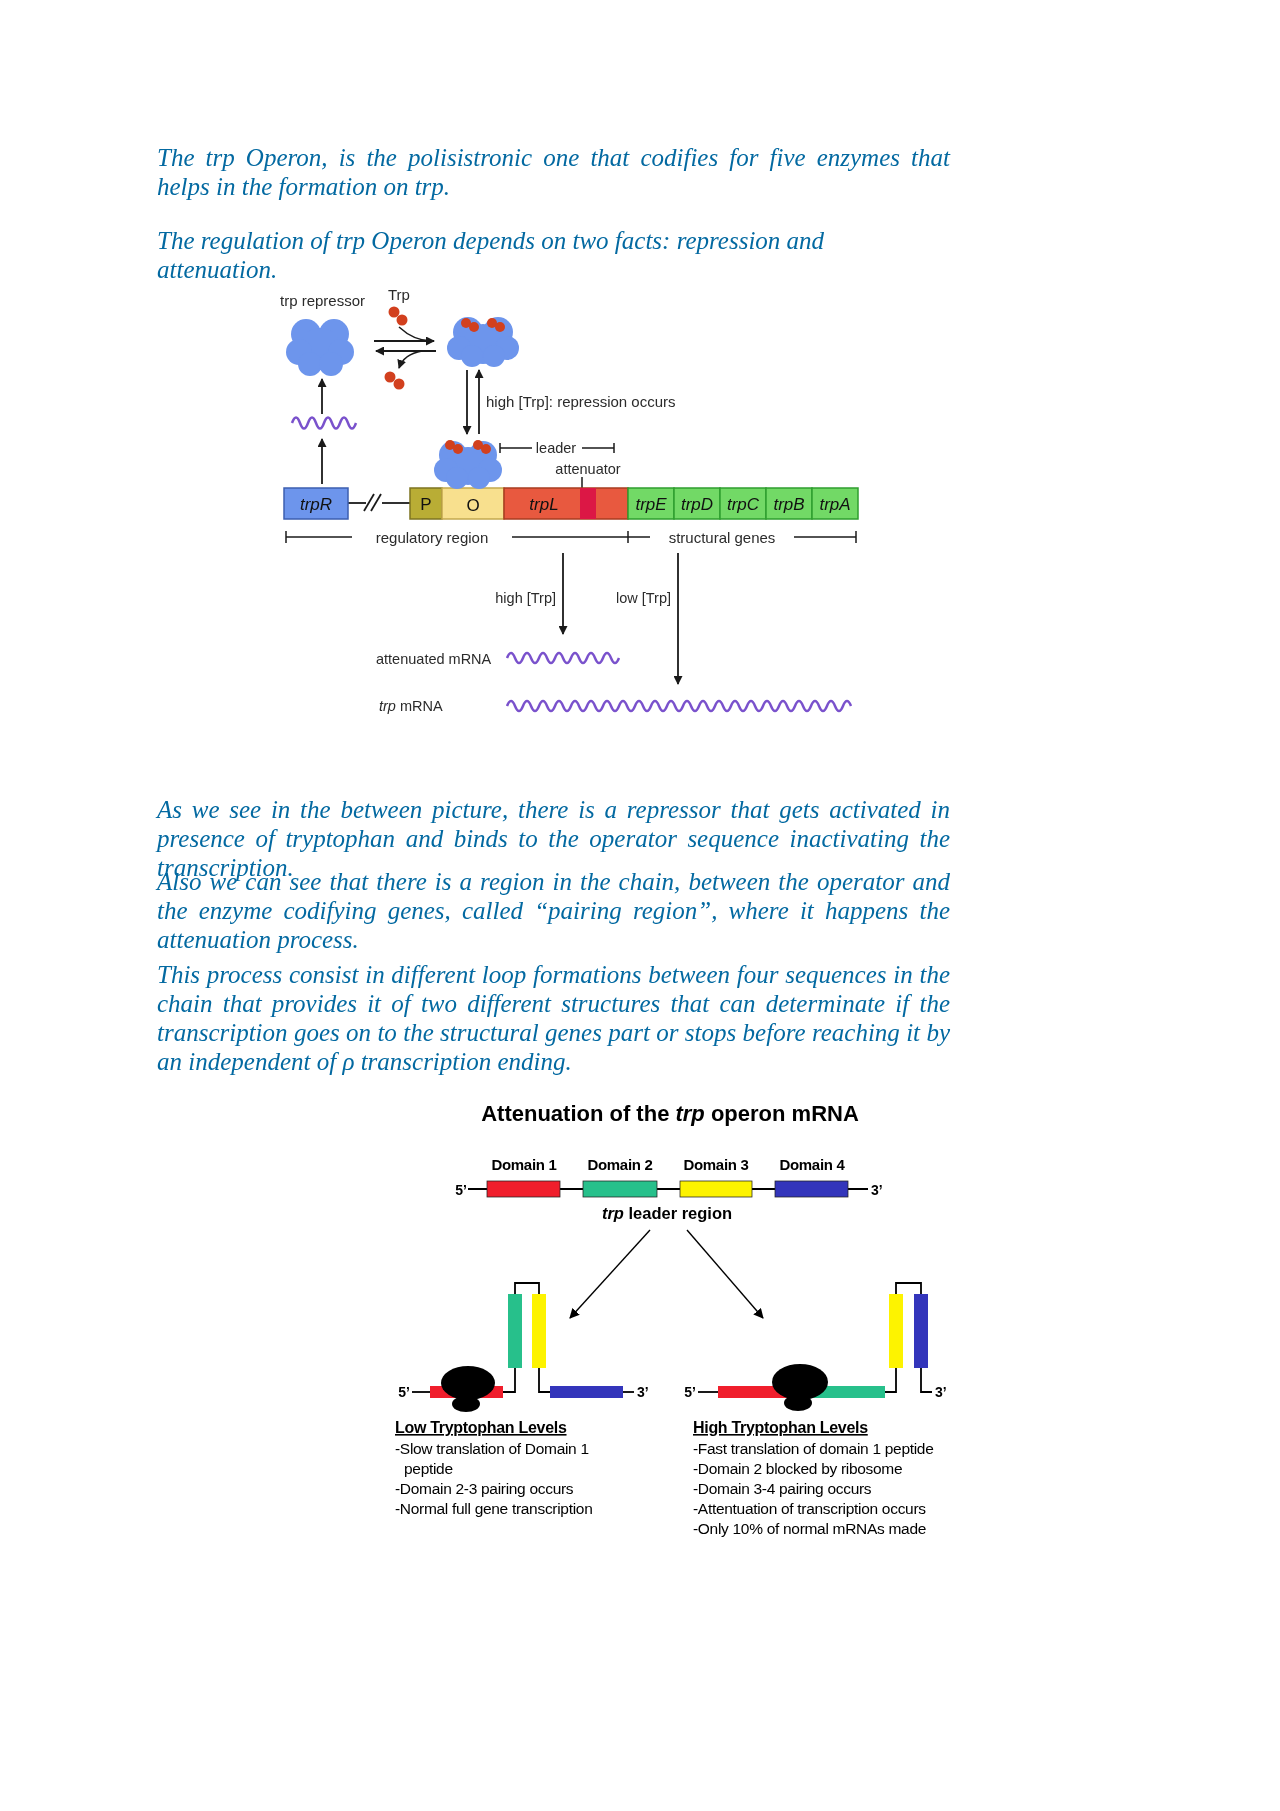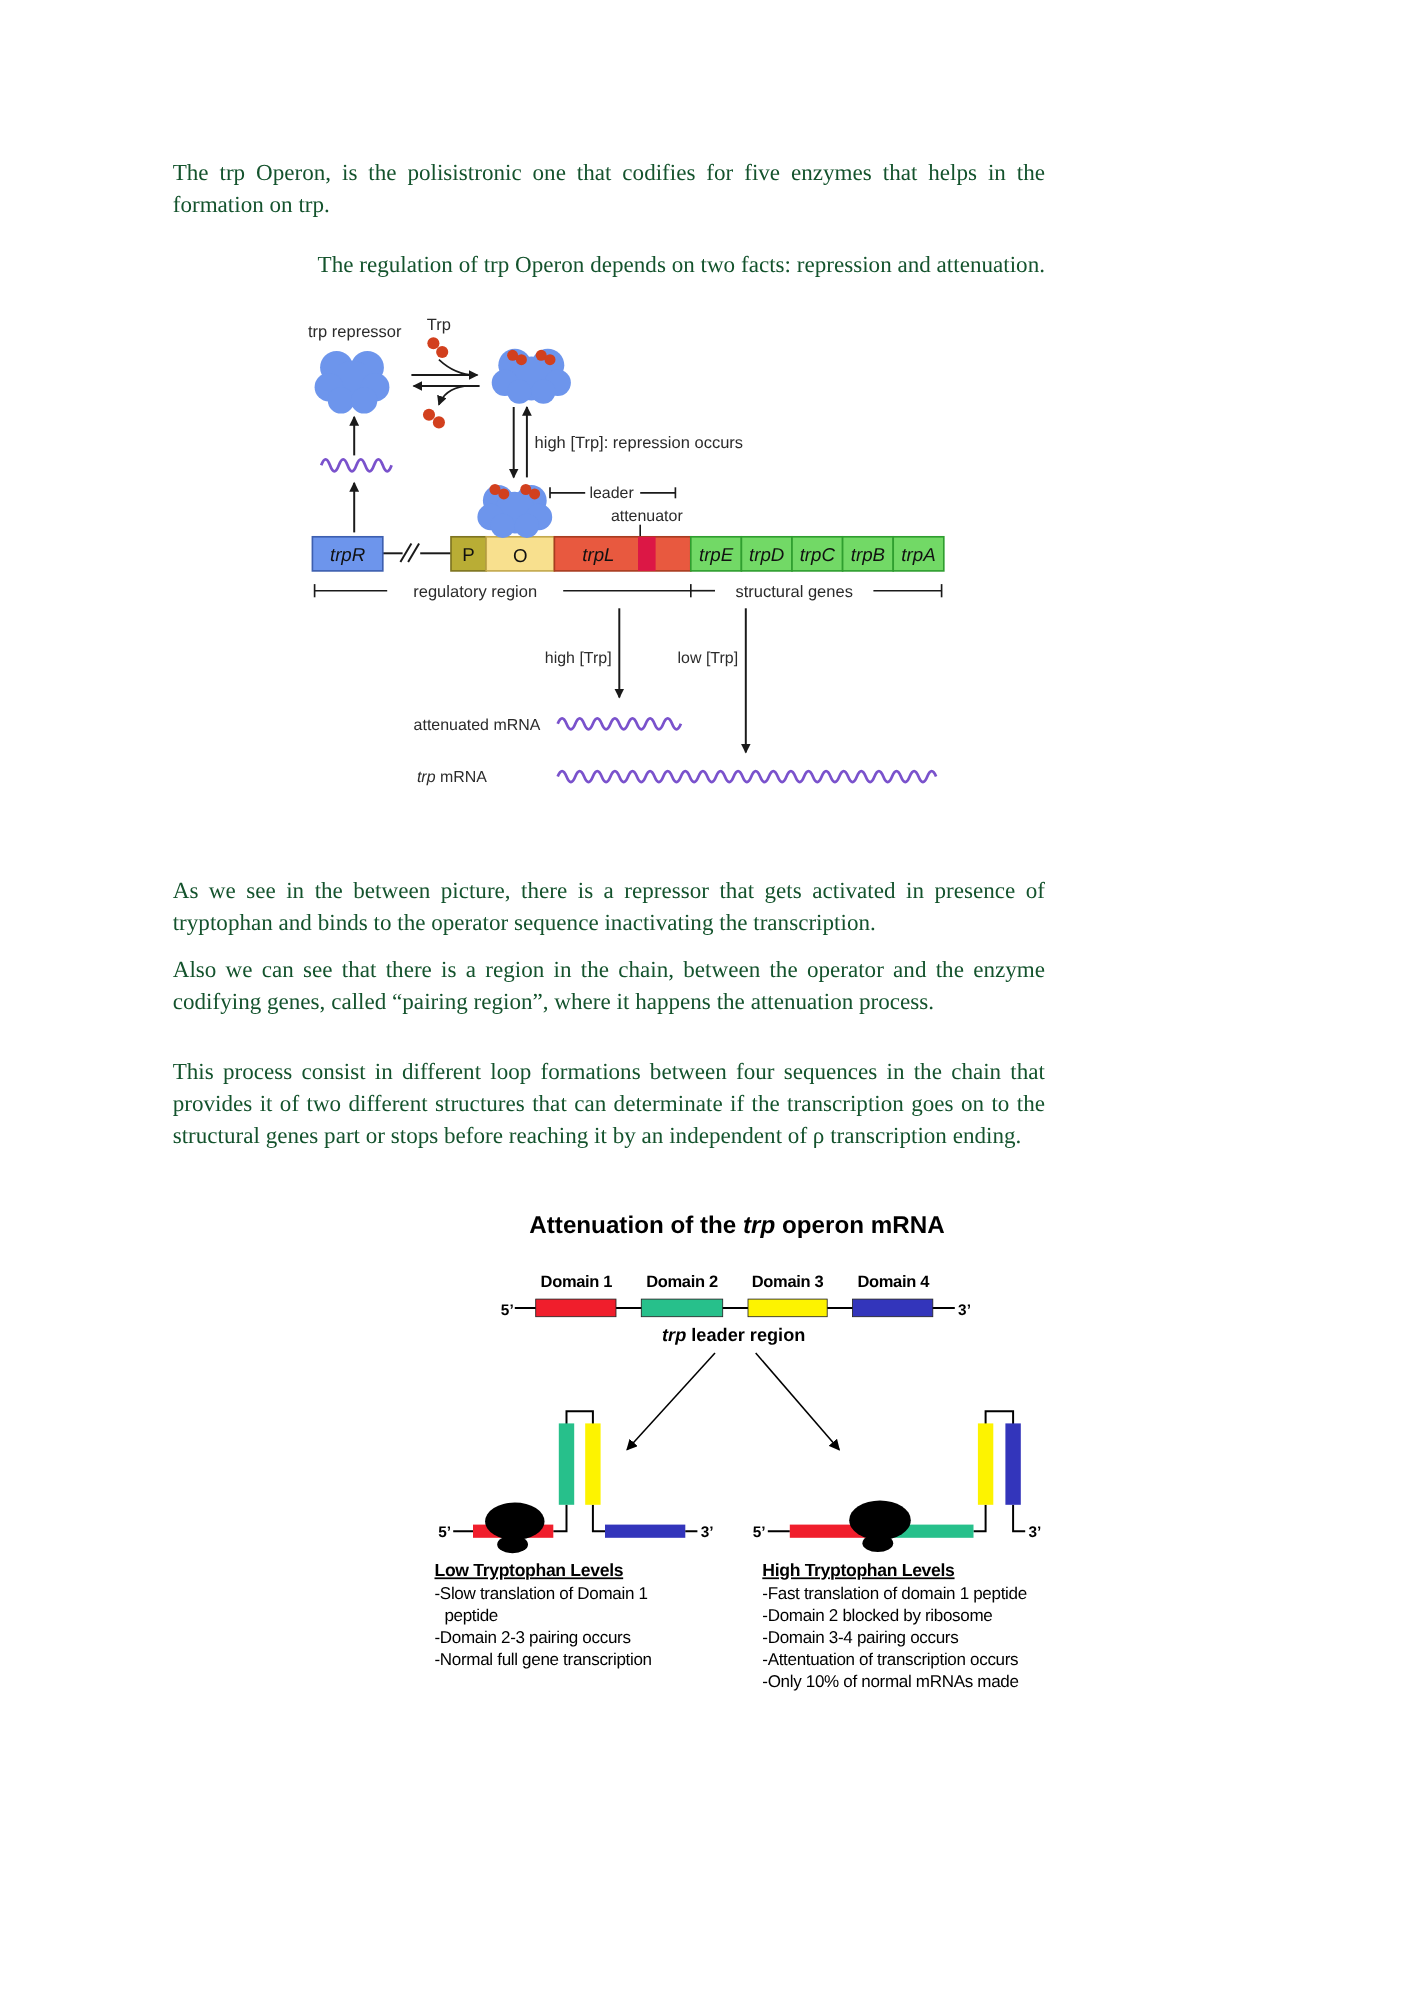--- a/index.html
+++ b/index.html
@@ -3,24 +3,25 @@
 <meta charset="utf-8">
 <style>
   html,body{margin:0;padding:0;}
   body{
     width:1280px;height:1811px;position:relative;
     background:#ffffff;overflow:hidden;
     font-family:"Liberation Serif",serif;
   }
   .para{
     position:absolute;left:157px;width:793px;
-    font-size:21px;line-height:29px;color:#14532d;
+    font-size:25px;line-height:29px;color:#0369a1;
     text-align:justify;
+    font-style:italic;
   }
-  .para.noj{text-align:right;}
+  .para.noj{text-align:left;}
   svg{position:absolute;}
   
   .f1t{font-family:"Liberation Sans",sans-serif;font-size:15px;fill:#2b2b2b;}
   .f1small{font-size:14.5px;}
   .f1gene{font-family:"Liberation Sans",sans-serif;font-size:17px;font-style:italic;fill:#111;text-anchor:middle;}
   .f1geneup{font-family:"Liberation Sans",sans-serif;font-size:17px;fill:#111;text-anchor:middle;}
   .f1line{stroke:#1a1a1a;stroke-width:1.8;fill:none;}
   .f1thin{stroke:#1a1a1a;stroke-width:1.5;fill:none;}
   
   .f2title{font-family:"Liberation Sans",sans-serif;font-size:22px;font-weight:700;fill:#000;text-anchor:middle;}

